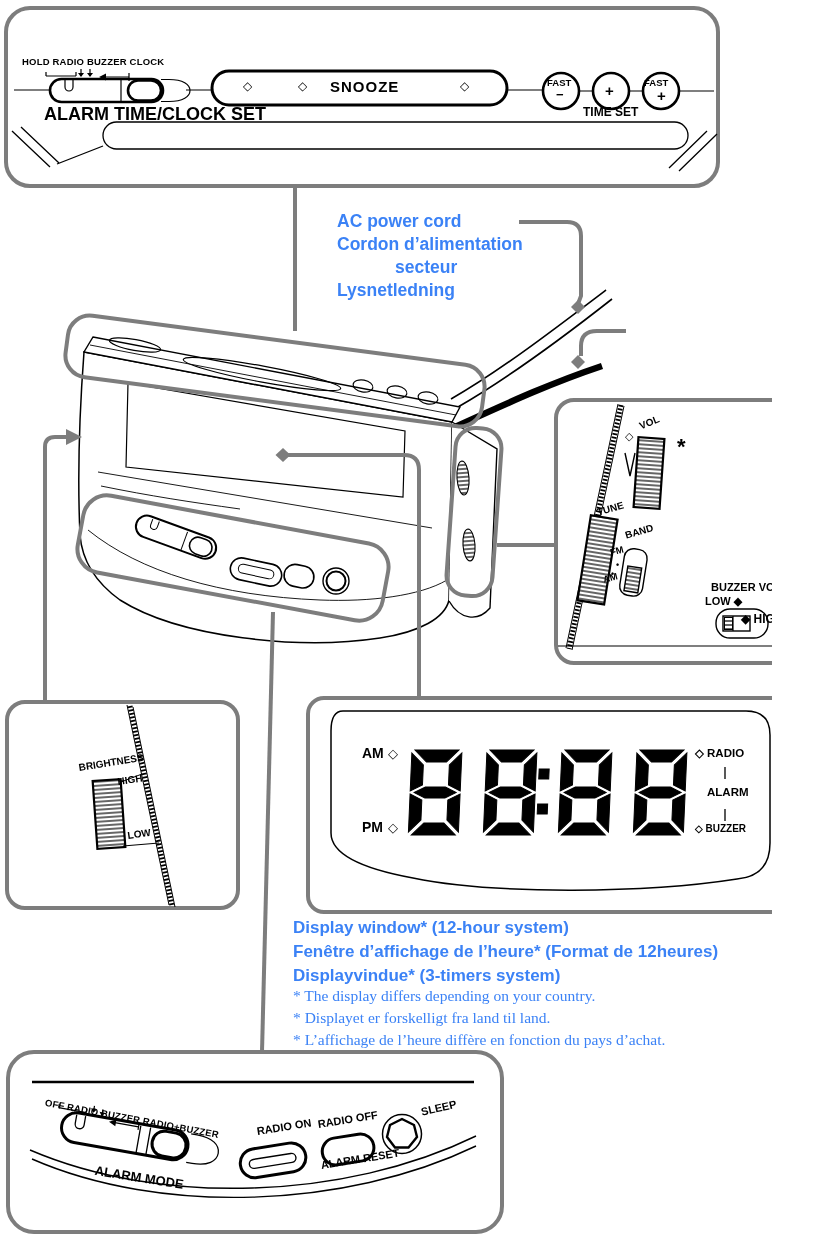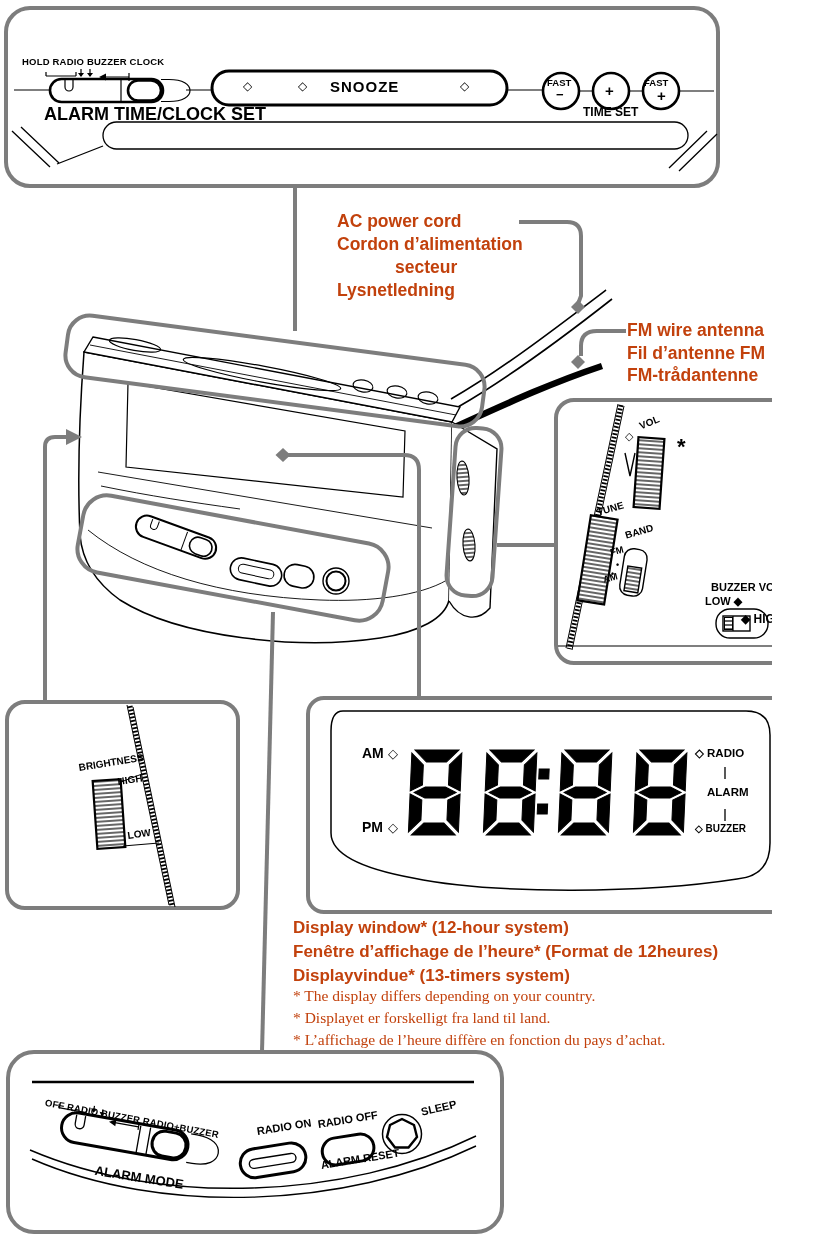--- a/index.html
+++ b/index.html
@@ -1,21 +1,21 @@
 <!DOCTYPE html>
 <html><head>
 <meta charset="utf-8">
 <style>
   html,body{margin:0;padding:0;background:#fff;}
   .stage{position:relative;width:772px;height:1240px;background:#fff;
          font-family:"Liberation Sans",sans-serif;overflow:hidden;}
   svg.art{position:absolute;left:0;top:0;}
   .lbl{position:absolute;white-space:nowrap;color:#000;font-weight:bold;
        line-height:1;transform-origin:left top;}
-  .blk{position:absolute;color:#c2410c;font-weight:bold;white-space:nowrap;}
+  .blk{position:absolute;color:#3b82f6;font-weight:bold;white-space:nowrap;}
   .blk div{white-space:nowrap;}
   .serifnote{font-family:Liberation Serif, serif;font-weight:normal;}
 </style>
 </head>
 <body>
 
 <div class="stage">
 
 <svg class="art" width="832" height="1240" viewBox="0 0 832 1240">
   <defs>
@@ -234,25 +234,20 @@
 <span class="lbl" style="left:657px;top:88px;font-size:15px">+</span>
 <span class="lbl" style="left:583px;top:106px;font-size:12px">TIME SET</span>
 
 <div class="blk" style="left:337px;top:210px;font-size:17.5px;line-height:23px">
   <div>AC power cord</div>
   <div>Cordon d’alimentation</div>
   <div style="padding-left:58px">secteur</div>
   <div>Lysnetledning</div>
 </div>
 
-<div class="blk" style="left:627px;top:319px;font-size:17.5px;line-height:22.5px">
-  <div>FM wire antenna</div>
-  <div>Fil d’antenne FM</div>
-  <div>FM-trådantenne</div>
-</div>
 
 <span class="lbl" style="left:638px;top:422px;font-size:10px;transform:rotate(-22deg)">VOL</span>
 <span class="lbl" style="left:625px;top:431px;font-size:11px;font-weight:normal">◇</span>
 <span class="lbl" style="left:677px;top:436px;font-size:22px">*</span>
 <span class="lbl" style="left:596px;top:508px;font-size:10px;transform:rotate(-16deg)">TUNE</span>
 <span class="lbl" style="left:624px;top:531px;font-size:10px;transform:rotate(-16deg)">BAND</span>
 <span class="lbl" style="left:609px;top:548px;font-size:9.5px;transform:rotate(-14deg)">FM</span>
 <span class="lbl" style="left:616px;top:561px;font-size:9px">•</span>
 <span class="lbl" style="left:611px;top:570px;font-size:9px">•</span>
 <span class="lbl" style="left:602px;top:575px;font-size:9.5px;transform:rotate(-14deg)">AM</span>
@@ -268,21 +263,21 @@
 <span class="lbl" style="left:388px;top:747px;font-size:13px;font-weight:normal">◇</span>
 <span class="lbl" style="left:362px;top:820px;font-size:14px">PM</span>
 <span class="lbl" style="left:388px;top:821px;font-size:13px;font-weight:normal">◇</span>
 <span class="lbl" style="left:695px;top:748px;font-size:11.5px">◇ RADIO</span>
 <span class="lbl" style="left:707px;top:787px;font-size:11.5px">ALARM</span>
 <span class="lbl" style="left:695px;top:824px;font-size:10px">◇ BUZZER</span>
 
 <div class="blk" style="left:293px;top:916px;font-size:17px;line-height:24px">
   <div>Display window* (12-hour system)</div>
   <div>Fenêtre d’affichage de l’heure* (Format de 12heures)</div>
-  <div>Displayvindue* (13-timers system)</div>
+  <div>Displayvindue* (3-timers system)</div>
 </div>
 <div class="blk serifnote" style="left:293px;top:985px;font-size:15.5px;line-height:22px">
   <div>* The display differs depending on your country.</div>
   <div>* Displayet er forskelligt fra land til land.</div>
   <div>* L’affichage de l’heure diffère en fonction du pays d’achat.</div>
 </div>
 
 <span class="lbl" style="left:46px;top:1098px;font-size:9.5px;letter-spacing:.2px;transform:rotate(10.5deg)">OFF RADIO BUZZER RADIO+BUZZER</span>
 <span class="lbl" style="left:96px;top:1164px;font-size:13px;transform:rotate(9deg)">ALARM MODE</span>
 <span class="lbl" style="left:256px;top:1126px;font-size:11px;transform:rotate(-9deg)">RADIO ON</span>

